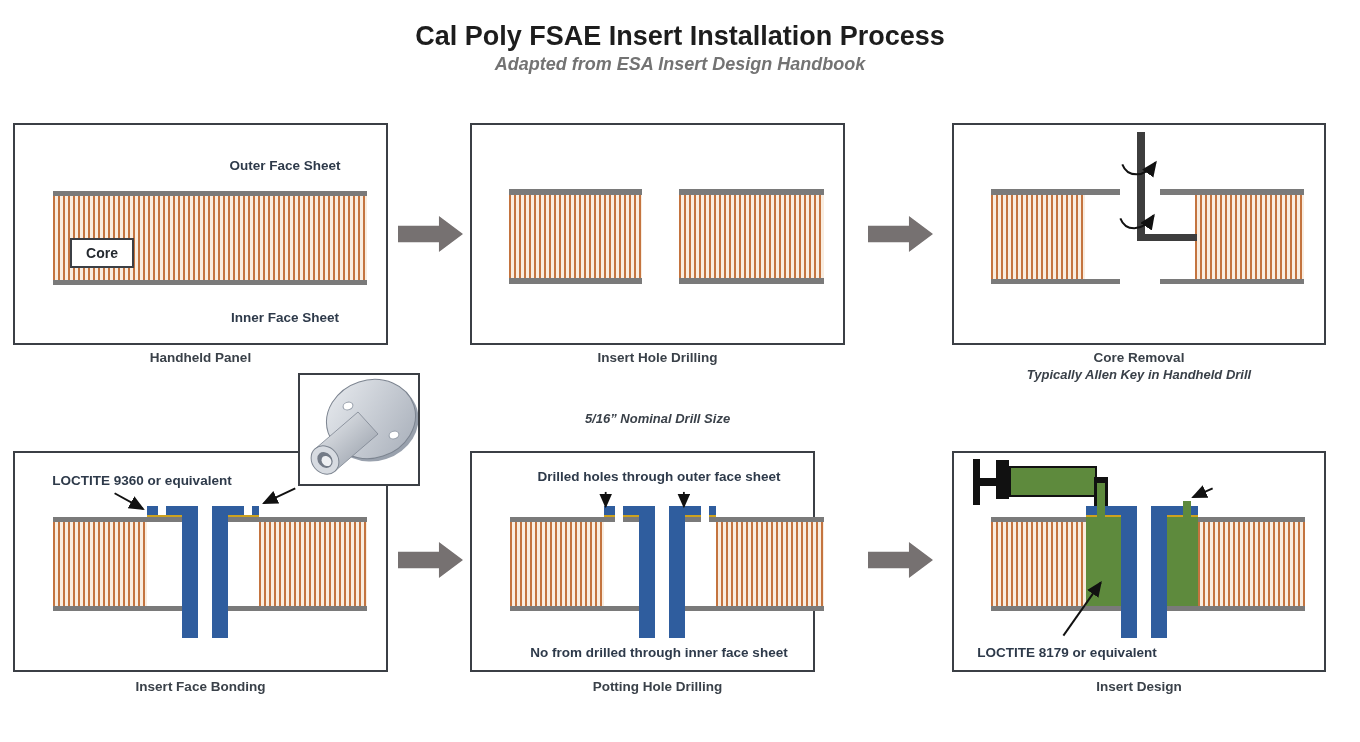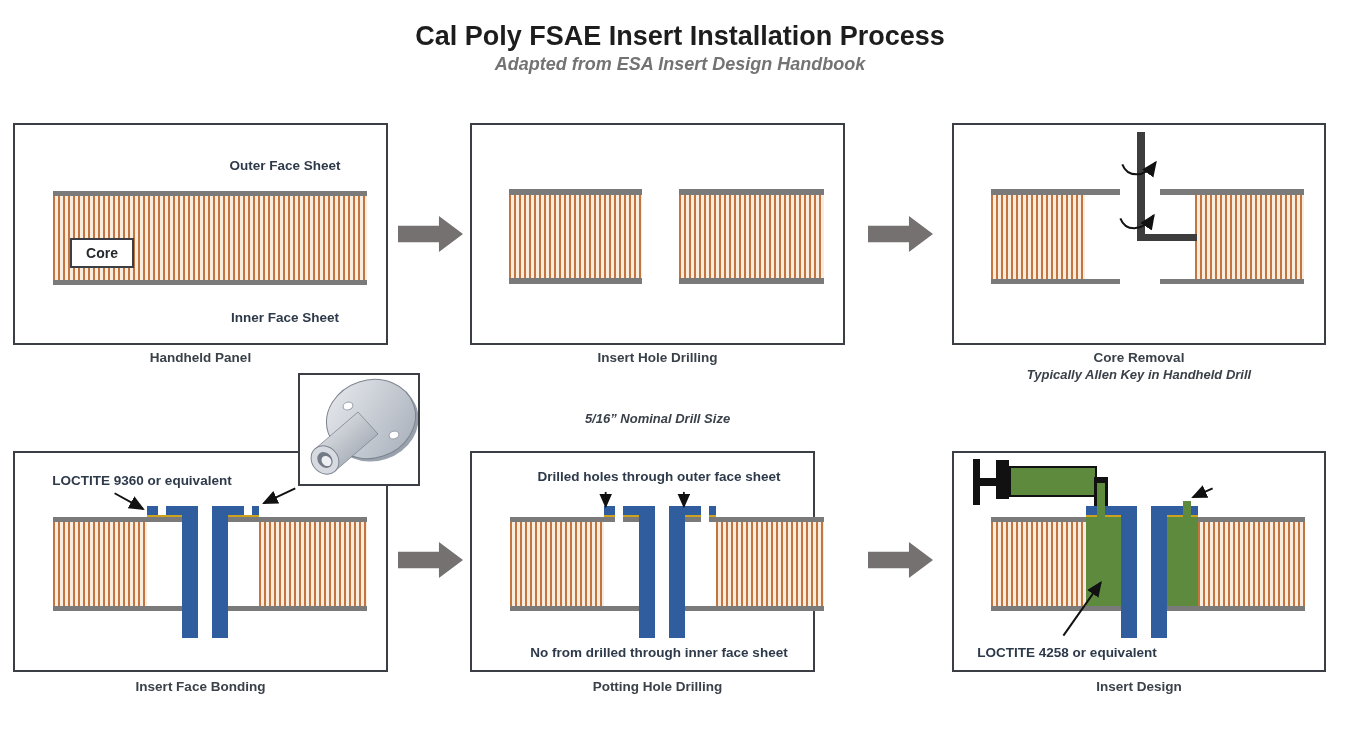--- a/index.html
+++ b/index.html
@@ -198,21 +198,21 @@
     <div class="gold" style="left:213px;top:62px;width:16px;height:2px;"></div>
     <div class="gold" style="left:237px;top:62px;width:7px;height:2px;"></div>
 
     <div class="blue" style="left:132px;top:53px;width:11px;height:9px;"></div>
     <div class="blue" style="left:151px;top:53px;width:16px;height:9px;"></div>
     <div class="blue" style="left:213px;top:53px;width:16px;height:9px;"></div>
     <div class="blue" style="left:237px;top:53px;width:7px;height:9px;"></div>
     <div class="blue" style="left:167px;top:53px;width:16px;height:132px;"></div>
     <div class="blue" style="left:197px;top:53px;width:16px;height:132px;"></div>
 
-    <div class="plabel" style="left:23px;top:192px;width:180px;">LOCTITE 4258 or equivalent</div>
+    <div class="plabel" style="left:23px;top:192px;width:180px;">LOCTITE 8179 or equivalent</div>
     <svg class="overlay" viewBox="0 0 374 221">
       <defs>
         <marker id="ah6" markerWidth="9" markerHeight="8" refX="7" refY="3.5" orient="auto">
           <path d="M0,0 L8,3.5 L0,7 Z" fill="#111"></path>
         </marker>
       </defs>
       <line x1="262" y1="36" x2="242" y2="45" stroke="#111" stroke-width="2" marker-end="url(#ah6)"></line>
       <line x1="110" y1="186" x2="148" y2="132" stroke="#111" stroke-width="2" marker-end="url(#ah6)"></line>
     </svg>
   </div>

